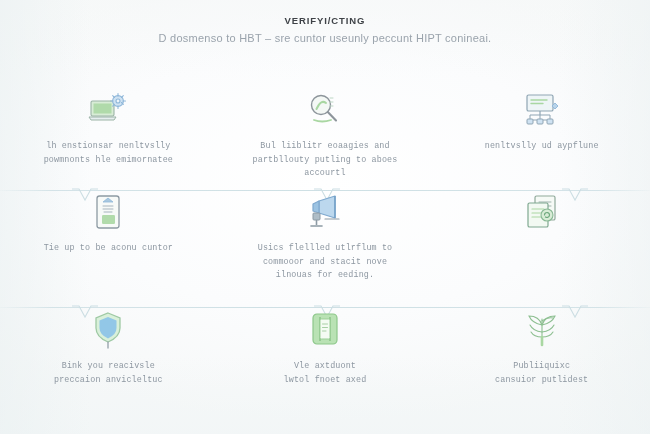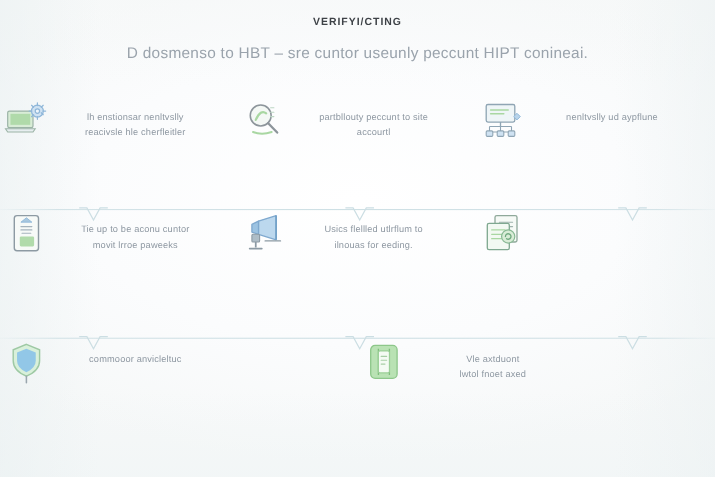--- a/index.html
+++ b/index.html
@@ -47,22 +47,22 @@
   }
   .header-title {
     font-size: 9.5px;
     font-weight: bold;
     letter-spacing: 0.9px;
     color: #3e4247;
     line-height: 13px;
     filter: blur(0.28px);
   }
   .header-sub {
-    margin-top: 15px;
-    font-size: 14px;
+    margin-top: 5px;
+    font-size: 11px;
     color: #9aa3ac;
     line-height: 13px;
     letter-spacing: 0.25px;
     filter: blur(0.4px);
   }
 
   
   .divider {
     position: absolute;
     left: 0;
@@ -105,24 +105,25 @@
     display: flex;
     width: 650px;
   }
   .row-1 { height: 102px; }
   .row-2 { height: 118px; }
   .row-3 { height: 112px; }
 
   .cell {
     flex: 1 1 33.333%;
     display: flex;
-    flex-direction: row;
-    align-items: flex-start;
+    flex-direction: column;
+    align-items: center;
     box-sizing: border-box;
     padding-top: 10px;
+    font-family: Liberation Mono, monospace;
   }
 
   .icon-wrap {
     width: 48px;
     height: 40px;
     display: flex;
     align-items: center;
     justify-content: center;
     filter: blur(0.35px);
   }
@@ -203,36 +204,37 @@
             <path d="M2 25 H29 L27 28 H4 Z" fill="#e7eef0" stroke="#9bb3a6" stroke-width="1"></path>
             <g stroke="#8fb7d9" stroke-width="1.1" fill="#cfe2f2">
               <circle cx="31" cy="9" r="5.4"></circle>
               <circle cx="31" cy="9" r="2" fill="#eef5fb"></circle>
               <path d="M31 1.5 V4 M31 14 V16.5 M23.5 9 H26 M36 9 H38.5 M25.7 3.7 L27.5 5.5 M34.5 10.5 L36.3 12.3 M36.3 3.7 L34.5 5.5 M27.5 12.3 L25.7 14.1" stroke-linecap="round" fill="none"></path>
             </g>
           </svg>
         </div>
         <div class="caption">
           <span>lh enstionsar nenltvslly</span>
-          <span>reacivsle hle cherfleitler</span>
+          <span>powmnonts hle emimornatee</span>
         </div>
       </div>
 
       <div class="cell">
         <div class="icon-wrap">
           <svg width="40" height="36" viewBox="0 0 40 36">
             <circle cx="16" cy="13" r="9.5" fill="#f4f8f5" stroke="#8d959b" stroke-width="1.4"></circle>
             <path d="M11.5 17 Q16 7 21 11" fill="none" stroke="#a9d7a2" stroke-width="2" stroke-linecap="round"></path>
             <line x1="22.8" y1="20" x2="31" y2="28.5" stroke="#8d959b" stroke-width="2.1" stroke-linecap="round"></line>
             <path d="M9 28 Q17 31 26 28" fill="none" stroke="#a9d7a2" stroke-width="1.8" stroke-linecap="round"></path>
             <path d="M25 6 L28 6 M25 10 L28 10 M25 14 L28 14" stroke="#bcd6c4" stroke-width="1" stroke-linecap="round"></path>
           </svg>
         </div>
         <div class="caption">
-          <span>partbllouty peccunt to site</span>
+          <span>Bul liiblitr eoaagies and</span>
+          <span>partbllouty putling to aboes</span>
           <span>accourtl</span>
         </div>
       </div>
 
       <div class="cell">
         <div class="icon-wrap">
           <svg width="42" height="36" viewBox="0 0 42 36">
             <rect x="6" y="3" width="26" height="16" rx="1.6" fill="#eef5f7" stroke="#8fa5b4" stroke-width="1.2"></rect>
             <path d="M10 8 H26 M10 11.5 H22" stroke="#a9d7a2" stroke-width="1.4" stroke-linecap="round"></path>
             <path d="M19 19 V23" stroke="#8fa5b4" stroke-width="1.2"></path>
@@ -256,38 +258,38 @@
         <div class="icon-wrap">
           <svg width="32" height="38" viewBox="0 0 32 38">
             <rect x="5" y="3" width="22" height="32" rx="2.5" fill="#f7faf8" stroke="#8d9aa3" stroke-width="1.3"></rect>
             <path d="M11 9 L16 5 L21 9 Z" fill="#a9c8df" stroke="#8fb7d9" stroke-width="0.8"></path>
             <path d="M11 13 H21 M11 16 H21 M12 19 H20" stroke="#a6b4bd" stroke-width="1" stroke-linecap="round"></path>
             <rect x="10" y="22" width="13" height="9" rx="1.2" fill="#a9d7a2" opacity="0.9"></rect>
           </svg>
         </div>
         <div class="caption">
           <span>Tie up to be aconu cuntor</span>
-          <span>movit lrroe paweeks</span>
         </div>
       </div>
 
       <div class="cell">
         <div class="icon-wrap">
           <svg width="40" height="38" viewBox="0 0 40 38">
             <path d="M14 8 L30 3 V25 L14 20 Z" fill="#bcd8ee" stroke="#7fa9cf" stroke-width="1.2" stroke-linejoin="round"></path>
             <path d="M14 8 L8 11 V18 L14 20 Z" fill="#9cc3e2" stroke="#7fa9cf" stroke-width="1.2" stroke-linejoin="round"></path>
             <rect x="8" y="20" width="7" height="7" rx="1" fill="#aebdc7" stroke="#8c9aa4" stroke-width="1"></rect>
             <path d="M11.5 27 V32" stroke="#8c9aa4" stroke-width="1.6"></path>
             <path d="M6 33 H17" stroke="#8c9aa4" stroke-width="1.6" stroke-linecap="round"></path>
             <path d="M30 3 V25" stroke="#6f9ec6" stroke-width="1.4"></path>
             <path d="M20 26 H34" stroke="#8c9aa4" stroke-width="1.2" stroke-linecap="round"></path>
           </svg>
         </div>
         <div class="caption">
           <span>Usics flellled utlrflum to</span>
+          <span>commooor and stacit nove</span>
           <span>ilnouas for eeding.</span>
         </div>
       </div>
 
       <div class="cell">
         <div class="icon-wrap">
           <svg width="38" height="38" viewBox="0 0 38 38">
             <rect x="12" y="3" width="20" height="24" rx="1.6" fill="#f6faf6" stroke="#8fa99a" stroke-width="1.2"></rect>
             <path d="M16 9 H28 M16 13 H28 M16 17 H25" stroke="#9fb3ad" stroke-width="1" stroke-linecap="round"></path>
             <rect x="5" y="10" width="20" height="24" rx="1.6" fill="#f2f9f2" stroke="#7fa890" stroke-width="1.2"></rect>
@@ -304,37 +306,59 @@
 
       <div class="cell">
         <div class="icon-wrap">
           <svg width="38" height="40" viewBox="0 0 38 40">
             <path d="M19 3 L31 8 V18 Q31 27 19 32 Q7 27 7 18 V8 Z" fill="#d9f0da" stroke="#9ec9a4" stroke-width="1.3"></path>
             <path d="M19 7 L27.5 10.5 V18 Q27.5 24.5 19 28.5 Q10.5 24.5 10.5 18 V10.5 Z" fill="#8cc3e8" opacity="0.92"></path>
             <path d="M19 32 V38" stroke="#9aa6ae" stroke-width="1.4" stroke-linecap="round"></path>
           </svg>
         </div>
         <div class="caption">
-          <span>commooor anvicleltuc</span>
+          <span>Bink you reacivsle</span>
+          <span>preccaion anvicleltuc</span>
         </div>
       </div>
 
       <div class="cell">
         <div class="icon-wrap">
           <svg width="34" height="38" viewBox="0 0 34 38">
             <rect x="5" y="3" width="24" height="30" rx="4" fill="#b9e2b4" stroke="#8dc78a" stroke-width="1.2"></rect>
             <path d="M12 6 V30" stroke="#7fbd7d" stroke-width="1.2"></path>
             <path d="M22 6 V30" stroke="#7fbd7d" stroke-width="1.2"></path>
             <rect x="12" y="8" width="10" height="20" rx="1.4" fill="#f4fbf3" stroke="#9bcf97" stroke-width="1"></rect>
             <path d="M14.5 13 H19.5 M14.5 16.5 H19.5 M14.5 20 H18" stroke="#a8cfa6" stroke-width="1" stroke-linecap="round"></path>
           </svg>
         </div>
         <div class="caption">
           <span>Vle axtduont</span>
           <span>lwtol fnoet axed</span>
         </div>
       </div>
 
+      <div class="cell">
+        <div class="icon-wrap">
+          <svg width="40" height="38" viewBox="0 0 40 38">
+            <g fill="none" stroke="#8dbf91" stroke-width="1.1" stroke-linecap="round">
+              <path d="M20 33 V8"></path>
+              <path d="M20 14 Q10 12 7 5 Q17 5 20 14"></path>
+              <path d="M20 14 Q30 12 33 5 Q23 5 20 14"></path>
+              <path d="M20 21 Q11 20 8 14"></path>
+              <path d="M20 21 Q29 20 32 14"></path>
+              <path d="M20 26 Q12 26 9 21"></path>
+              <path d="M20 26 Q28 26 31 21"></path>
+              <path d="M20 10 Q25 6 31 7"></path>
+            </g>
+            <path d="M20 26 V34" stroke="#a9d7a2" stroke-width="2.6" stroke-linecap="round"></path>
+          </svg>
+        </div>
+        <div class="caption">
+          <span>Publiiquixc</span>
+          <span>cansuior putlidest</span>
+        </div>
+      </div>
 
     </div>
 
   </div>
 </div>
 
 </body></html>

